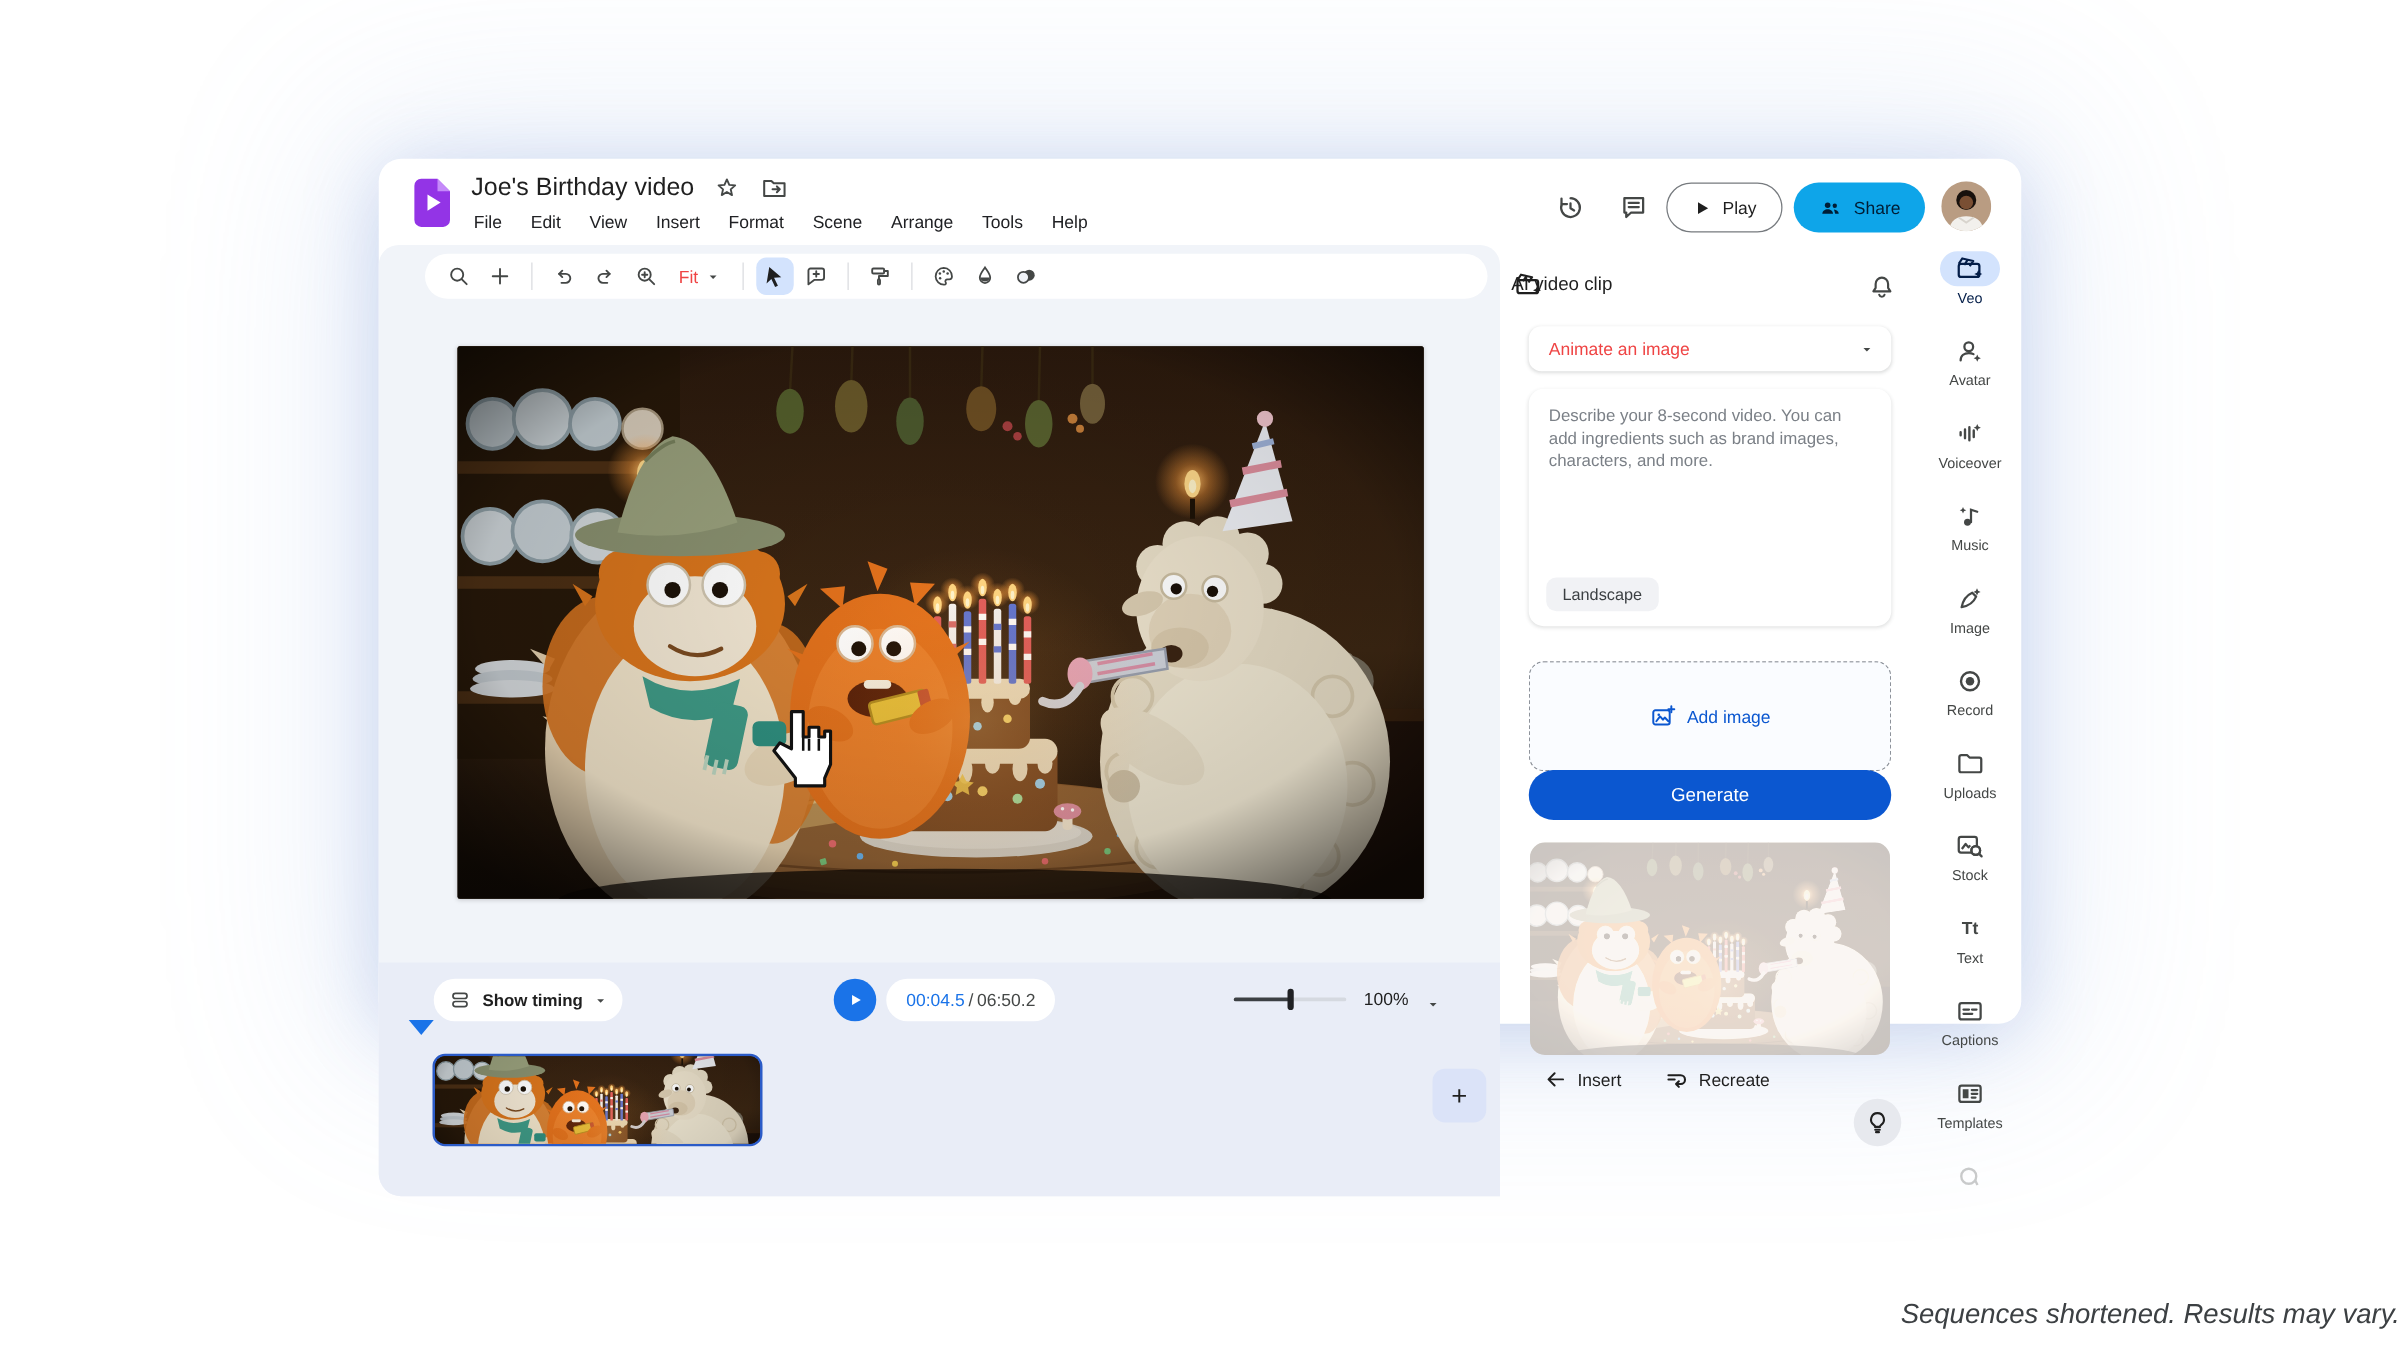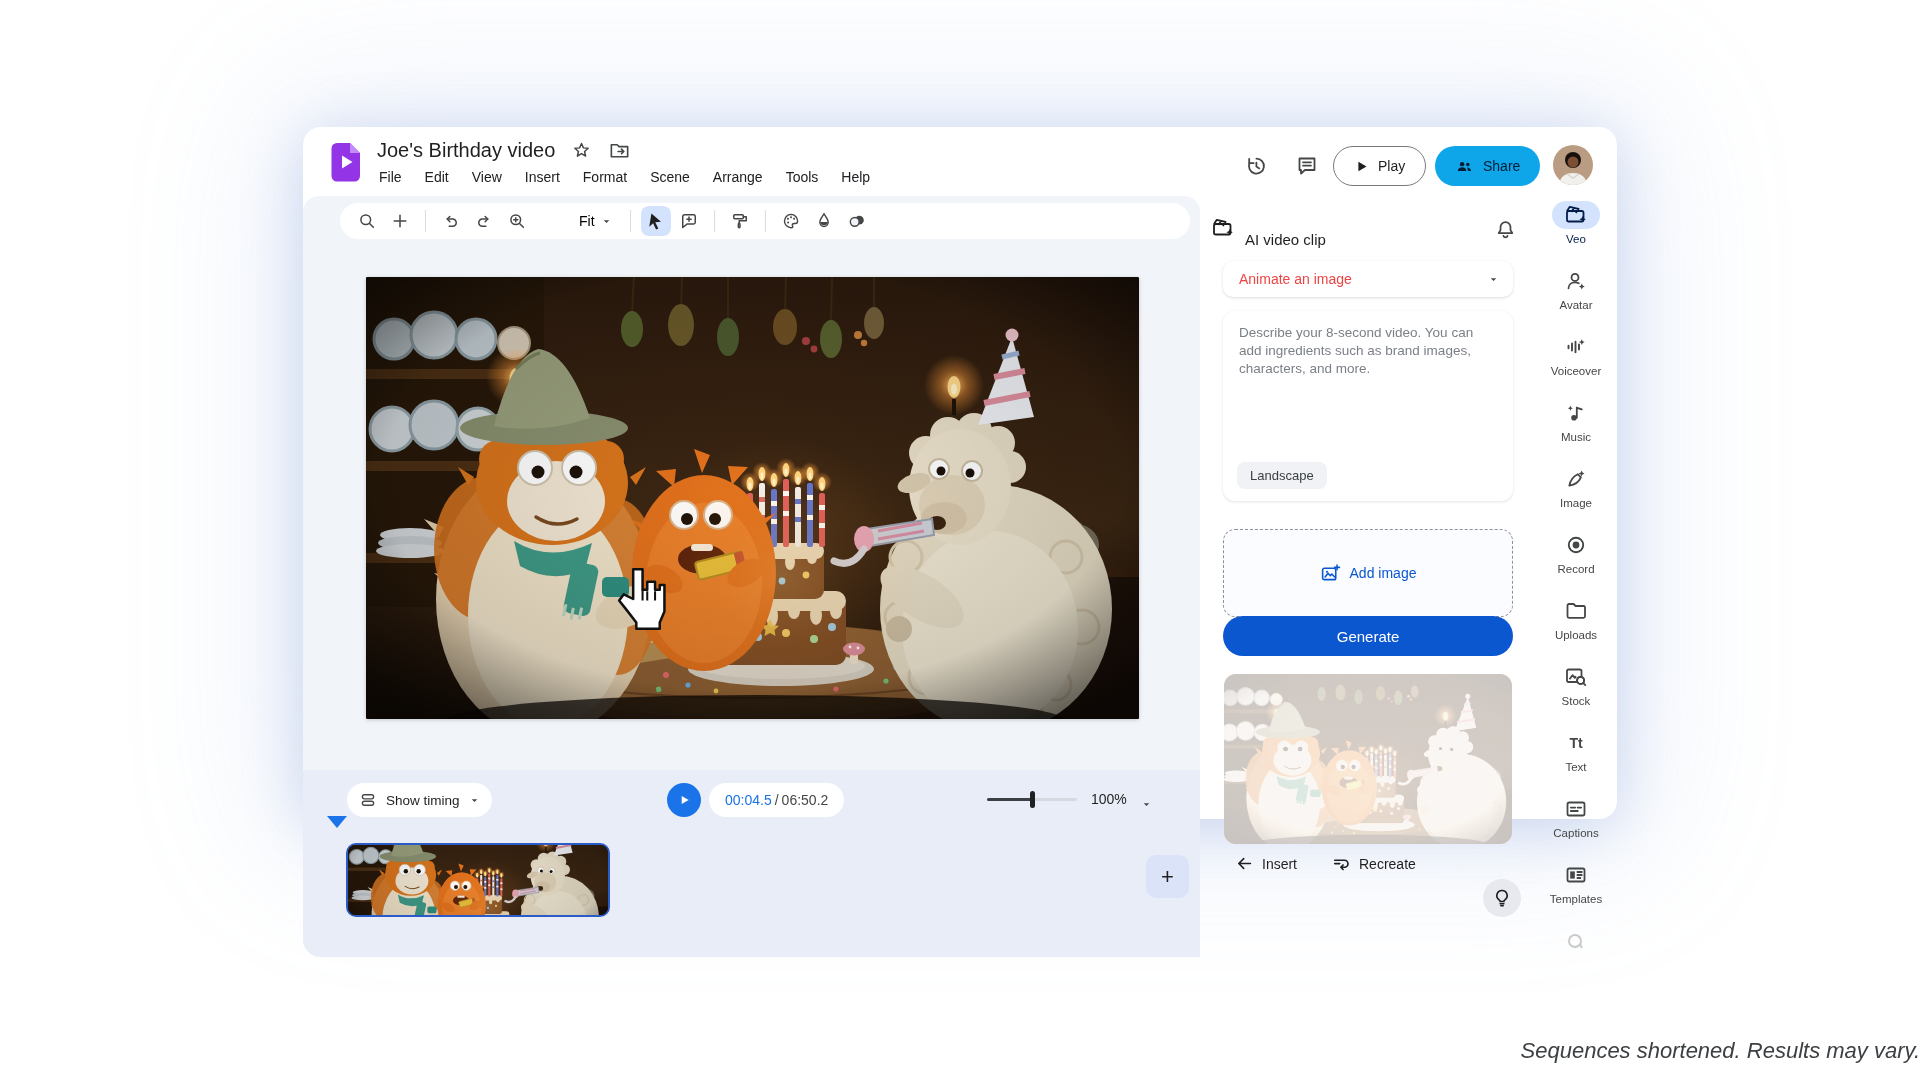--- a/index.html
+++ b/index.html
@@ -22,48 +22,48 @@
   .share-pill{left:1132px;top:19px;background:#0ea5e9;color:#001d35;border:none;}
   .avatar{left:1250px;top:18px;width:40px;height:40px;border-radius:50%;overflow:hidden;}
   
   .main-area{left:0;top:69px;width:897px;height:761px;background:#f1f4f9;border-radius:16px 16px 0 18px;}
   .toolbar{left:37px;top:7px;width:850px;height:36px;background:#fff;border-radius:18px;
     display:flex;align-items:center;padding:0 12px;gap:3px;}
   .tb-btn{width:30px;height:30px;border-radius:8px;display:grid;place-items:center;flex:0 0 auto;}
   .tb-btn.active{background:#d3e3fd;}
   .tb-divider{width:1px;height:22px;background:#dadce0;margin:0 7px;flex:0 0 auto;}
   .fit-btn{display:flex;align-items:center;gap:6px;padding:0 8px;height:30px;border-radius:8px;
-    font-size:14px;color:#000000;margin-left:36px;}
+    font-size:14px;color:#ef4444;}
   .video-wrap{left:63px;top:81px;width:773px;height:442px;border-radius:2px;overflow:hidden;
     box-shadow:0 1px 4px rgba(0,0,0,.18);background:#1a110a;}
   .video-wrap svg{display:block;width:100%;height:100%;}
   .cursor{left:313px;top:371px;width:50px;height:64px;pointer-events:none;}
   
   .timeline{left:0;top:574px;width:897px;height:187px;background:#e9edf7;border-radius:0 0 0 18px;}
   .chip-white{background:#fff;border-radius:17px;height:34px;display:flex;align-items:center;}
-  .show-timing{left:44px;top:13px;padding:0 12px 0 12px;gap:9px;font-size:13.5px;color:#1f1f1f;}
+  .show-timing{left:44px;top:13px;padding:0 12px 0 12px;gap:9px;font-size:13.5px;color:#1f1f1f;font-weight:bold;}
   .playhead{left:24px;top:46px;width:0;height:0;border:10px solid transparent;border-top:12px solid #1a73e8;}
   .play-btn{left:364px;top:13px;width:34px;height:34px;border-radius:50%;background:#1a73e8;
     display:grid;place-items:center;}
   .timecode{left:406px;top:13px;padding:0 16px;font-size:14px;gap:3px;}
   .tc-cur{color:#1a73e8;}
   .tc-rest{color:#444746;}
   .slider{left:684px;top:14px;width:90px;height:30px;}
   .sl-track-a{position:absolute;left:0;top:14px;width:46px;height:3px;background:#3c4043;border-radius:2px;}
   .sl-track-b{position:absolute;left:46px;top:14px;width:44px;height:3px;background:#d5d9e0;border-radius:2px;}
   .sl-thumb{position:absolute;left:43px;top:7px;width:5px;height:17px;background:#202124;border-radius:3px;}
   .zoom-label{left:788px;top:21px;font-size:14px;color:#1f1f1f;}
   .zoom-caret{left:838px;top:26px;}
   .filmstrip{left:43px;top:73px;width:264px;height:74px;border-radius:10px;border:2px solid #2b5bc7;
     overflow:hidden;background:#21150c;}
   .filmstrip svg{display:block;width:100%;height:100%;}
   .add-scene{left:843px;top:85px;width:43px;height:43px;border-radius:10px;background:#dbe3f8;
     display:grid;place-items:center;font-size:22px;color:#1f1f1f;}
   
-  .panel-title{left:942px;top:92px;font-size:15px;font-weight:500;color:#1f1f1f;margin-top:12px;}
+  .panel-title{left:906px;top:92px;font-size:15px;font-weight:500;color:#1f1f1f;}
   .dropdown{left:920px;top:134px;width:290px;height:36px;background:#fff;border-radius:10px;
     box-shadow:0 1px 3px rgba(60,64,67,.18);display:flex;align-items:center;justify-content:space-between;
     padding:0 14px 0 16px;font-size:14px;color:#ef4444;}
   .prompt-card{left:920px;top:184px;width:290px;height:190px;background:#fff;border-radius:12px;
     box-shadow:0 1px 3px rgba(60,64,67,.15);}
   .prompt-card textarea{width:100%;height:128px;border:none;outline:none;resize:none;background:transparent;
     padding:13px 16px;font-family:inherit;font-size:13.5px;line-height:1.32;color:#1f1f1f;}
   .prompt-card textarea::placeholder{color:#7b8087;}
   .aspect-chip{position:absolute;left:14px;bottom:12px;background:#f1f2f5;border-radius:8px;
     padding:6px 13px;font-size:13px;color:#3c4043;}

